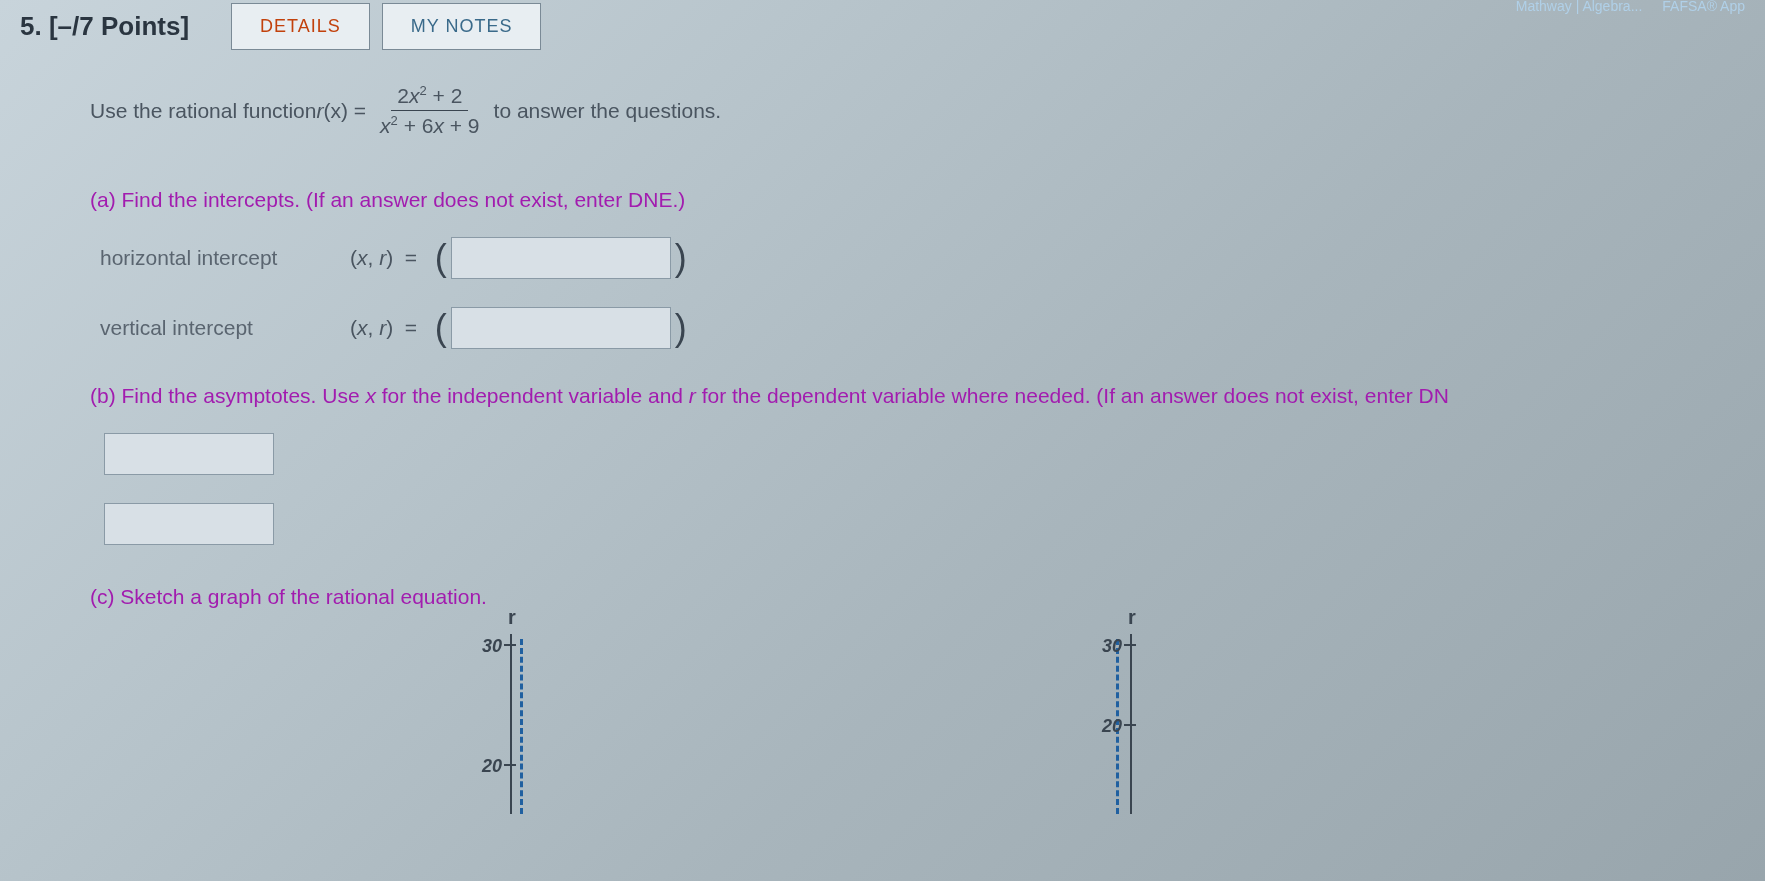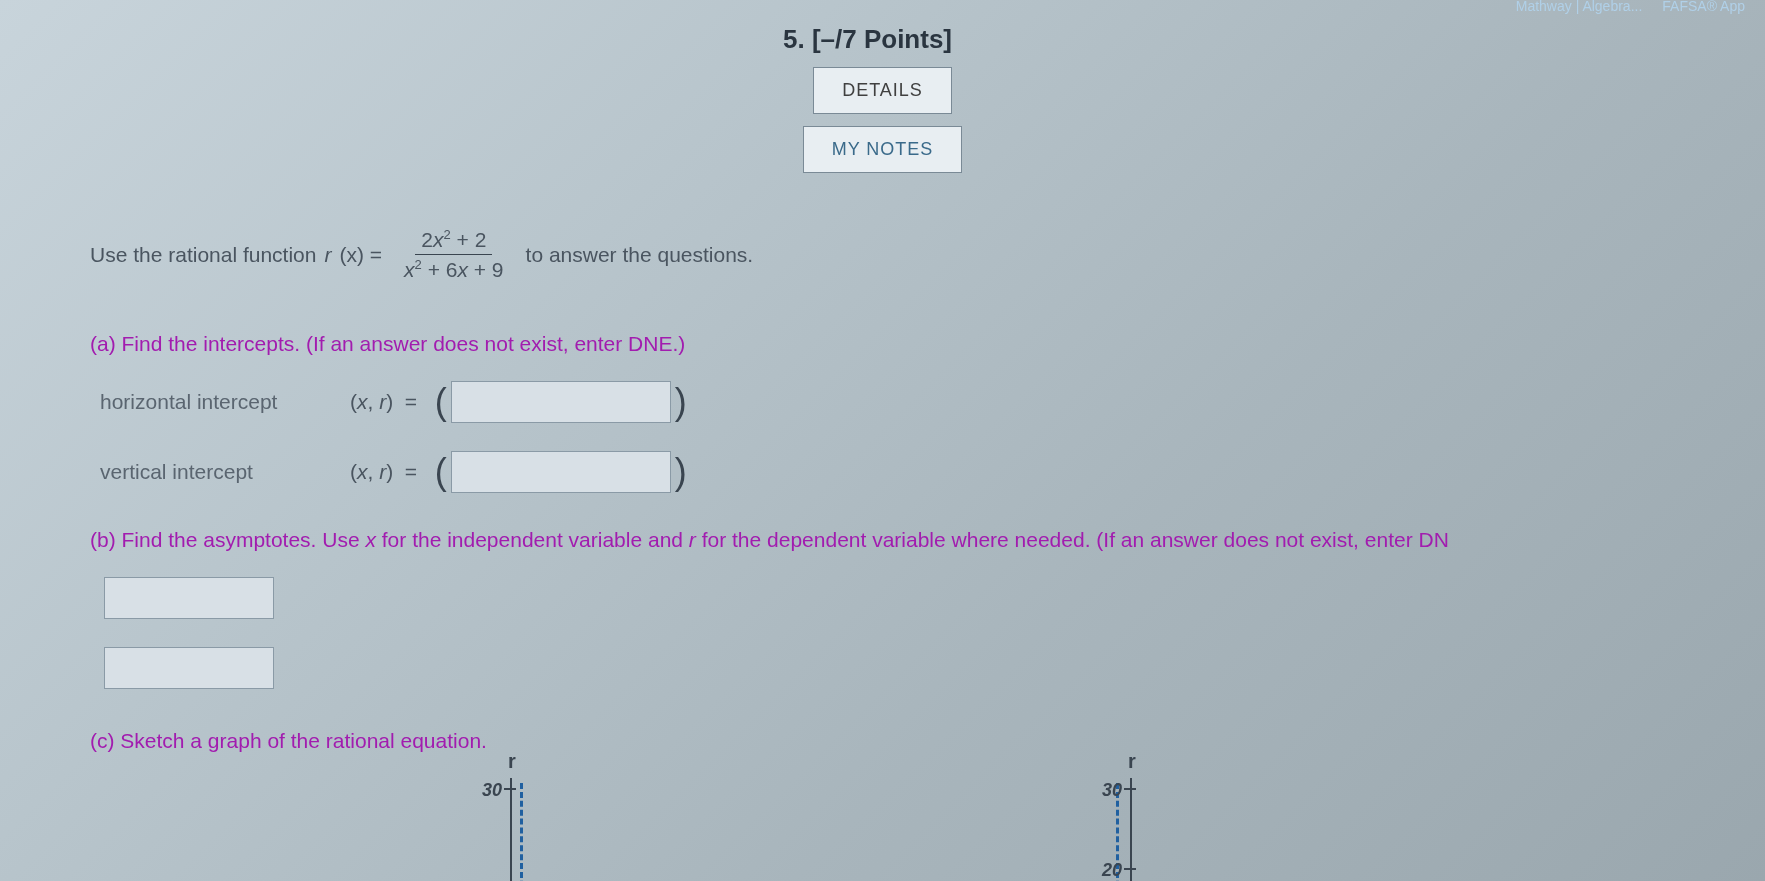--- a/index.html
+++ b/index.html
@@ -15,56 +15,54 @@
       width: 1765px;
       padding: 0;
       color: #3a4550;
       position: relative;
     }
     
     .header-row {
       display: flex;
       align-items: center;
       gap: 12px;
-      padding: 24px 20px;
-      flex-direction: column;
+      padding: 3px 20px;
     }
     
     .question-number {
       font-size: 26px;
       font-weight: bold;
       color: #2a3540;
       margin-right: 30px;
     }
     
     .header-button {
       background: #e8eef2;
       border: 1px solid #7a8a96;
       padding: 12px 28px;
       font-size: 18px;
-      color: #404040;
+      color: #c2410c;
       cursor: pointer;
       letter-spacing: 1px;
     }
     
     .header-button.my-notes {
       color: #3a6a8a;
     }
     
     .content {
       padding: 30px 90px;
     }
     
     .question-prompt {
       font-size: 21px;
       color: #4a5560;
       margin-bottom: 50px;
       display: flex;
       align-items: center;
-      gap: 8px;
       text-align: right;
     }
     
     .fraction {
       display: inline-flex;
       flex-direction: column;
       align-items: center;
       margin: 0 8px;
       vertical-align: middle;
     }

